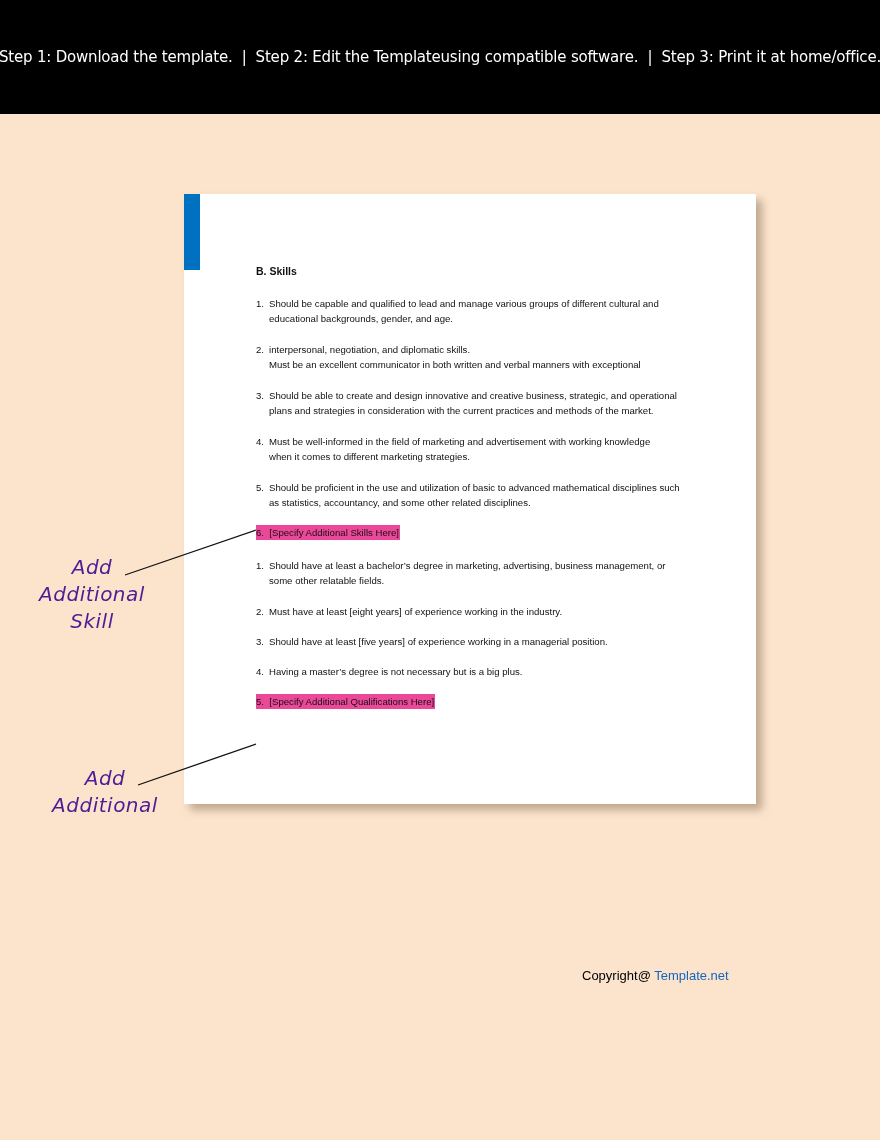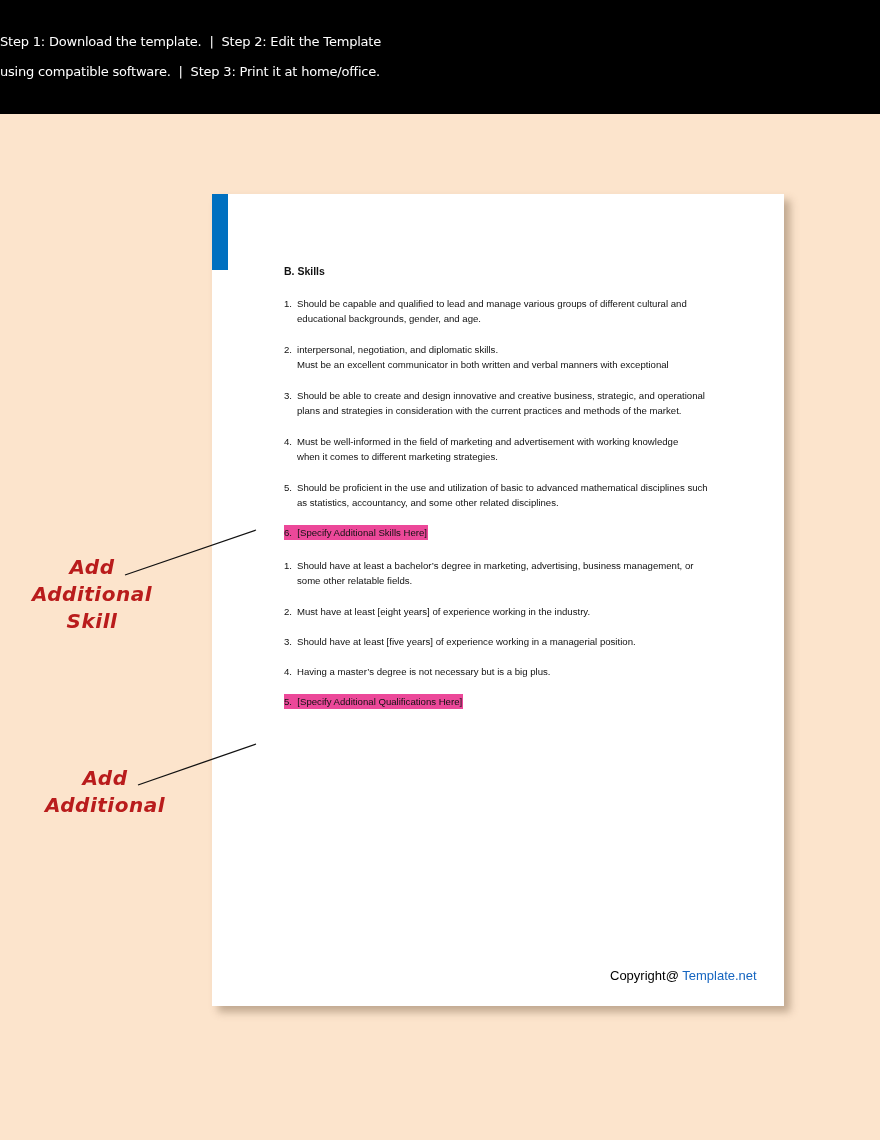--- a/index.html
+++ b/index.html
@@ -8,34 +8,33 @@
       background: #fce4cc;
       font-family: "Liberation Sans", sans-serif;
       position: relative;
       overflow: hidden;
     }
     .top-banner {
       position: absolute; left: 0; top: 0;
       width: 880px; height: 114px;
       background: #000000;
       color: #ffffff;
-      display: flex; flex-direction: column;
-      justify-content: center;
+      display: flex; 
+      align-items: center; justify-content: center;
       font-family: "DejaVu Sans", sans-serif;
-      font-size: 13px;
+      font-size: 15px;
       line-height: 30px;
       letter-spacing: -0.2px;
     }
     .page {
       position: absolute;
       left: 184px; top: 194px;
-      width: 572px; height: 812px;
+      width: 572px; height: 610px;
       background: #ffffff;
       box-shadow: 6px 6px 8px rgba(120, 95, 70, 0.45);
-      margin-left: 28px;
     }
     .accent-bar {
       position: absolute; left: 0; top: 0;
       width: 16px; height: 76px;
       background: #0070c0;
     }
     .doc-content {
       position: absolute;
       left: 72px; top: 70px;
       width: 460px;
@@ -55,25 +54,24 @@
       font-size: 9.6px;
     }
     .list-item .num { width: 13px; flex-shrink: 0; }
     .list-item .txt { flex: 1; }
     .highlight { background: #ec4899; display: inline-block; padding-right: 1px; }
     .callout {
       position: absolute;
       font-family: "DejaVu Sans", sans-serif;
       font-style: italic;
       font-size: 20px;
-      color: #b91c1c;
+      color: #4c1d95;
       text-align: center;
       line-height: 27px;
       letter-spacing: 0.5px;
-      font-weight: bold;
     }
     .copyright {
       position: absolute;
       left: 398px; top: 774px;
       font-family: "Liberation Sans", sans-serif;
       font-size: 13px;
       color: #000000;
     }
     .copyright .brand { color: #1565c0; }
     svg.lines { position: absolute; left: 0; top: 0; pointer-events: none; }

